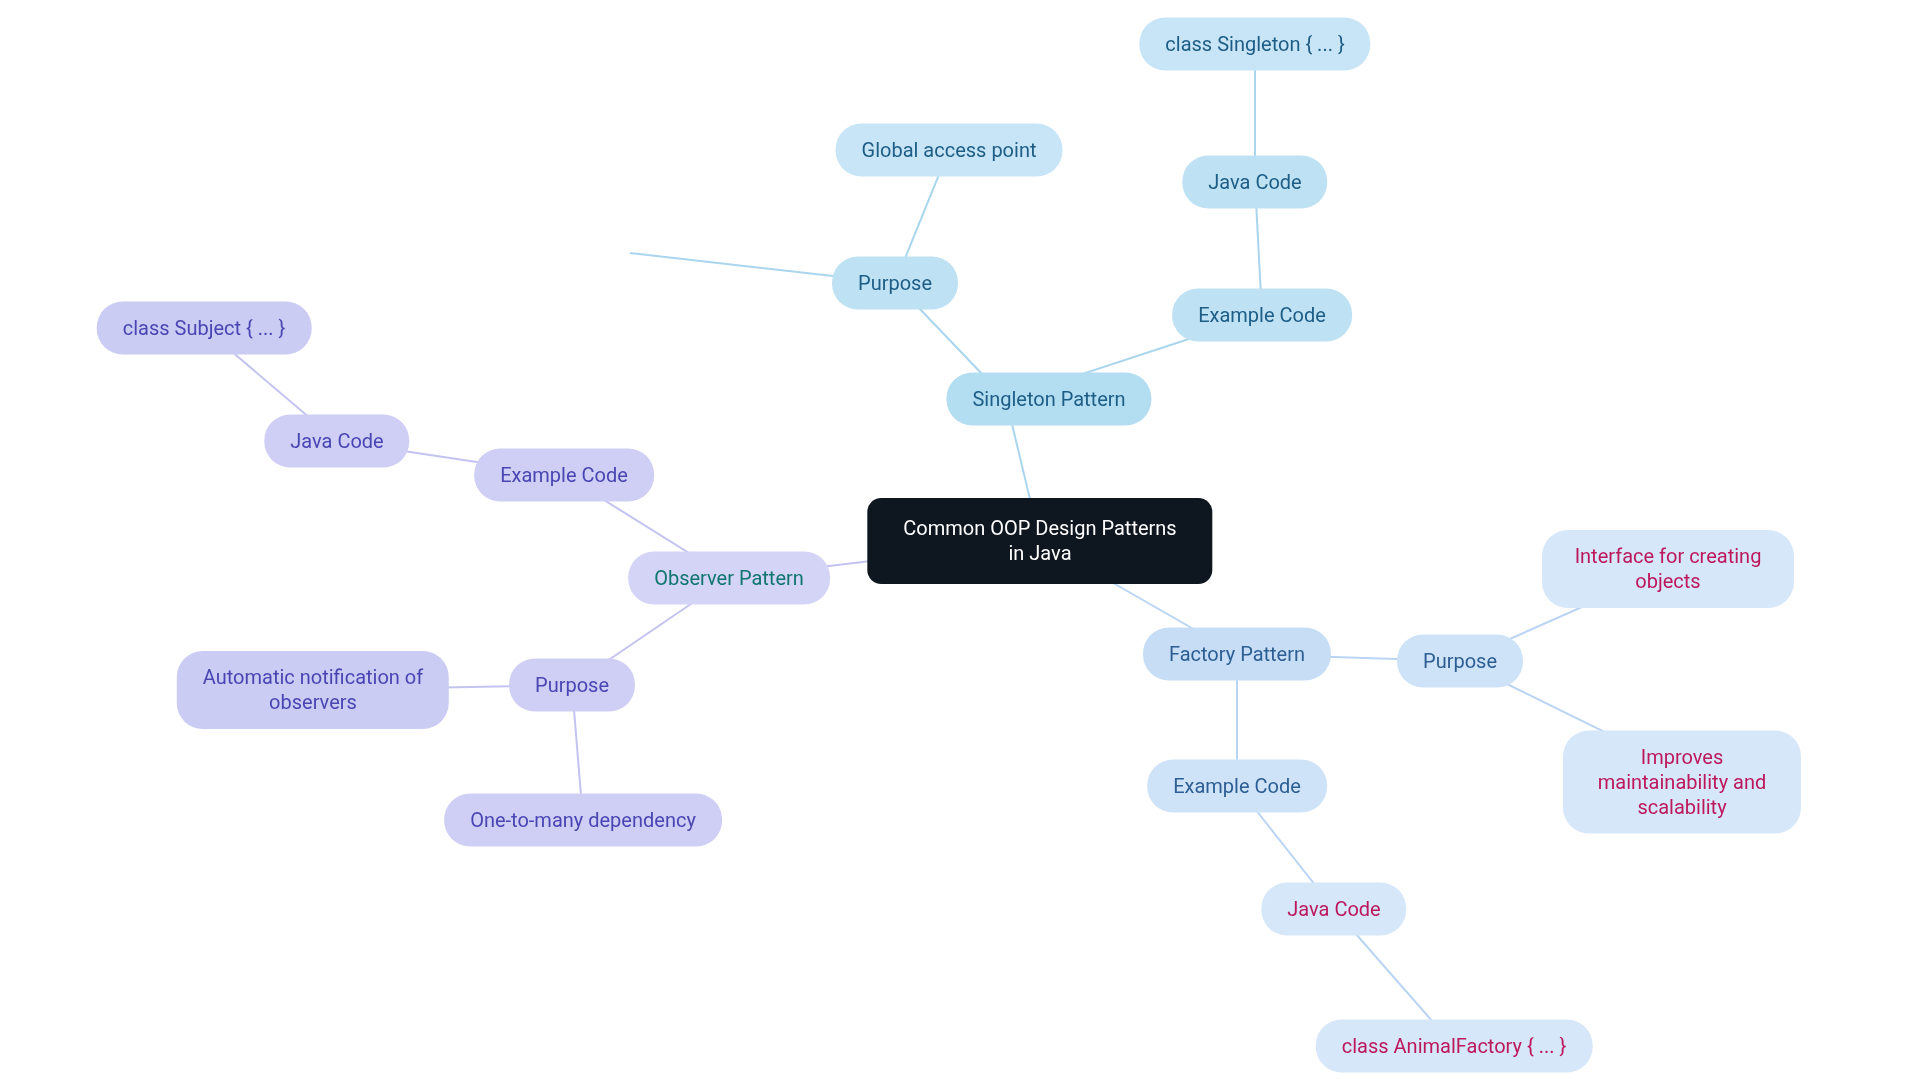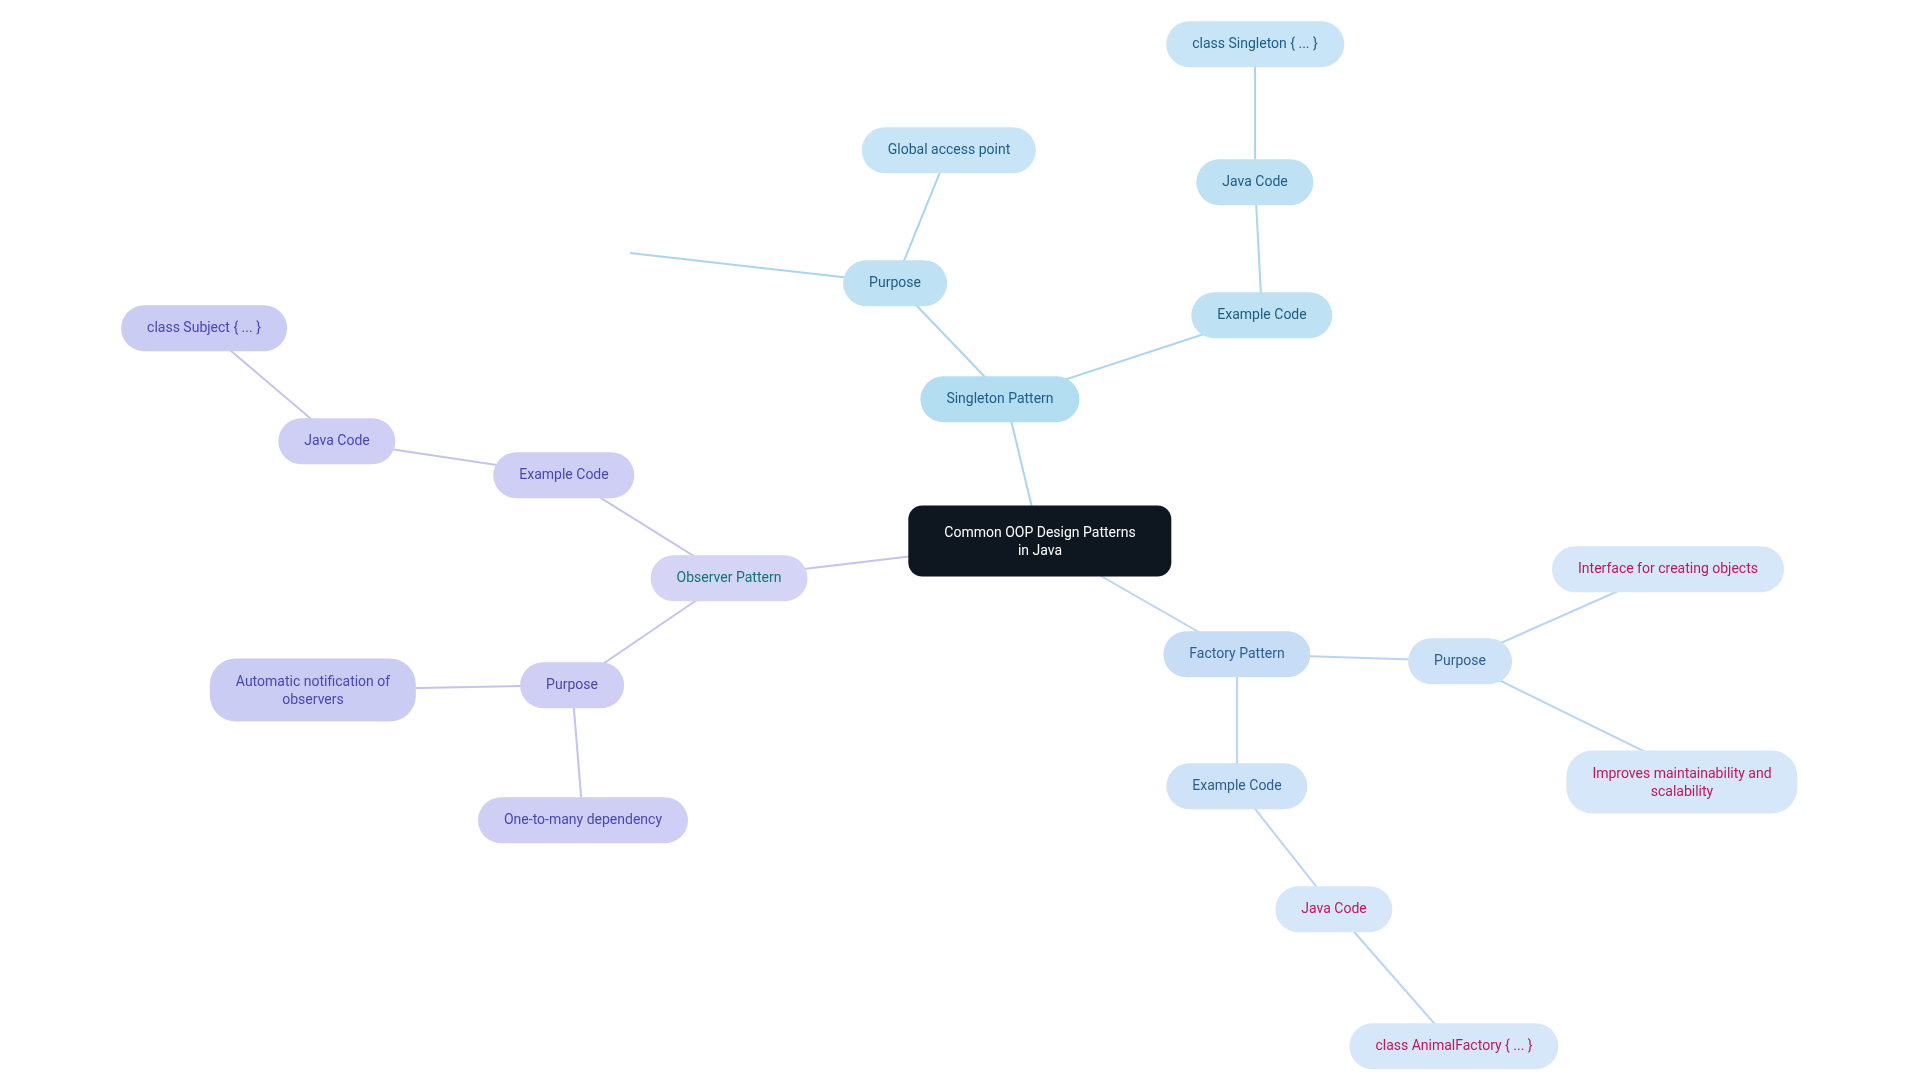--- a/index.html
+++ b/index.html
@@ -22,21 +22,21 @@
     left: 0;
     width: 1920px;
     height: 1083px;
     pointer-events: none;
   }
   .node {
     position: absolute;
     transform: translate(-50%, -50%);
     padding: 14px 26px;
     border-radius: 26px;
-    font-size: 14px;
+    font-size: 20px;
     line-height: 1.25;
     text-align: center;
     white-space: pre-line;
     box-sizing: border-box;
   }
   .node.root {
     background: #0e1620;
     color: #ffffff;
     border-radius: 14px;
     padding: 18px 36px;
@@ -83,21 +83,21 @@
   <line class="e-violet" x1="572" y1="685" x2="313" y2="690"></line>
   <line class="e-violet" x1="572" y1="685" x2="583" y2="820"></line>
   <line class="e-violet" x1="729" y1="578" x2="564" y2="475"></line>
   <line class="e-violet" x1="564" y1="475" x2="337" y2="441"></line>
   <line class="e-violet" x1="337" y1="441" x2="204" y2="328"></line>
 </svg>
 
 <div class="node root" style="left:1040px; top:541px;">Common OOP Design Patterns
 in Java</div>
 
-<div class="node blue1" style="left:1000px; top:399px;">Singleton Pattern</div>
+<div class="node blue1" style="left:1049px; top:399px;">Singleton Pattern</div>
 
 <div class="node blue2" style="left:895px; top:283px;">Purpose</div>
 <div class="node blue3" style="left:949px; top:150px;">Global access point</div>
 
 <div class="node blue2" style="left:1262px; top:315px;">Example Code</div>
 <div class="node blue2" style="left:1255px; top:182px;">Java Code</div>
 <div class="node blue3" style="left:1255px; top:44px;">class Singleton { ... }</div>
 
 <div class="node pblue3" style="left:1237px; top:654px;">Factory Pattern</div>
 

